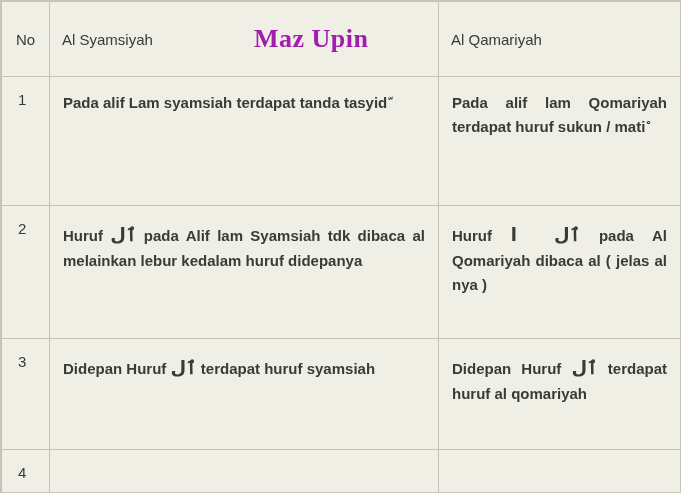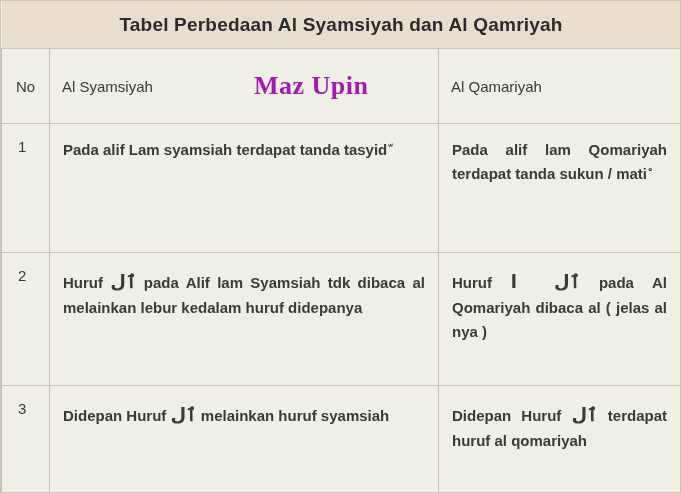--- a/index.html
+++ b/index.html
@@ -132,59 +132,56 @@
 <body>
 
 <div class="table-wrap">
   <table class="diff-table">
     <colgroup>
       <col class="c-no">
       <col class="c-sy">
       <col class="c-qa">
     </colgroup>
     <tbody>
-      <tr>
-        <td class="title-cell" colspan="3">Tabel Perbedaan Al Syamsiyah dan Al Qamriyah</td>
-      </tr>
 
       <tr>
         <td class="hdr-cell col-no">No</td>
         <td class="hdr-cell">
           <div class="hdr-syamsiyah-inner">
             <span class="hdr-label">Al Syamsiyah</span>
             <span class="watermark">Maz Upin</span>
           </div>
         </td>
         <td class="hdr-cell">Al Qamariyah</td>
       </tr>
 
       <tr class="r1">
         <td class="num-cell">1</td>
         <td class="body-cell">
           <span>Pada alif Lam syamsiah terdapat tanda tasyid</span><span class="mark">ّ</span>
         </td>
         <td class="body-cell justified">
-          <span>Pada alif lam Qomariyah terdapat tanda sukun / mati</span><span class="mark">ْ</span>
+          <span>Pada alif lam Qomariyah terdapat huruf sukun / mati</span><span class="mark">ْ</span>
         </td>
       </tr>
 
       <tr class="r2">
         <td class="num-cell">2</td>
         <td class="body-cell justified">
           <span>Huruf </span><span class="ar">ٱل</span><span> pada Alif lam Syamsiah tdk dibaca al melainkan lebur kedalam huruf didepanya</span>
         </td>
         <td class="body-cell justified">
           <span>Huruf </span><span class="ar">ا</span><span>&nbsp;&nbsp;</span><span class="ar">ٱل</span><span> pada Al Qomariyah dibaca al ( jelas al nya )</span>
         </td>
       </tr>
 
       <tr class="r3">
         <td class="num-cell">3</td>
         <td class="body-cell">
-          <span>Didepan Huruf </span><span class="ar">ٱل</span><span> melainkan huruf syamsiah</span>
+          <span>Didepan Huruf </span><span class="ar">ٱل</span><span> terdapat huruf syamsiah</span>
         </td>
         <td class="body-cell justified">
           <span>Didepan Huruf </span><span class="ar">ٱل</span><span> terdapat huruf al qomariyah</span>
         </td>
       </tr>
 
       <tr class="r4">
         <td class="num-cell">4</td>
         <td class="body-cell">
           

